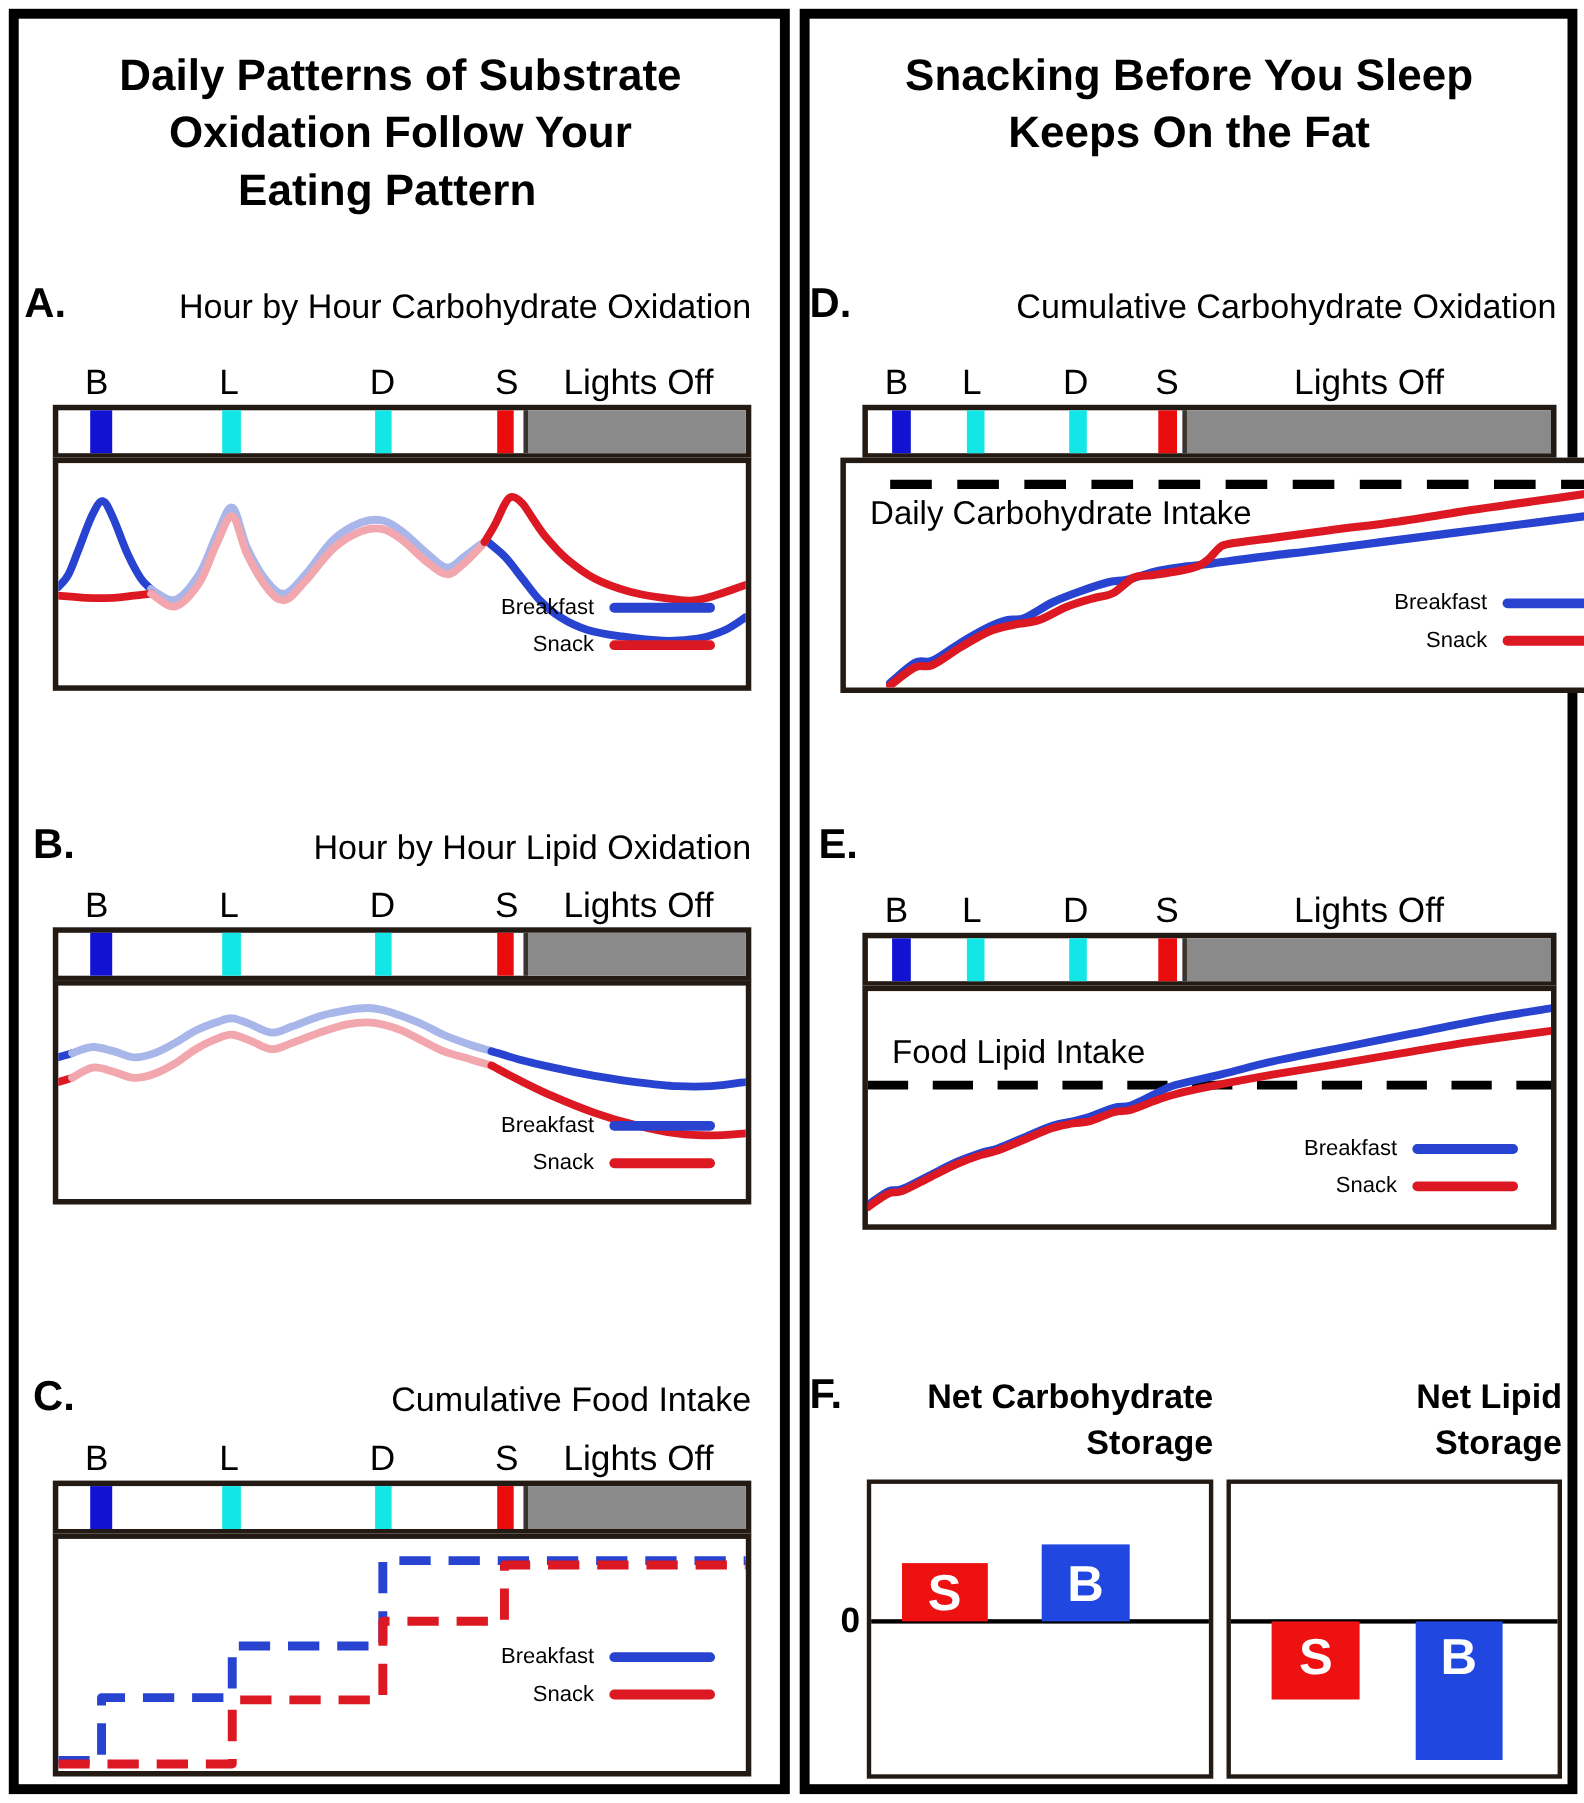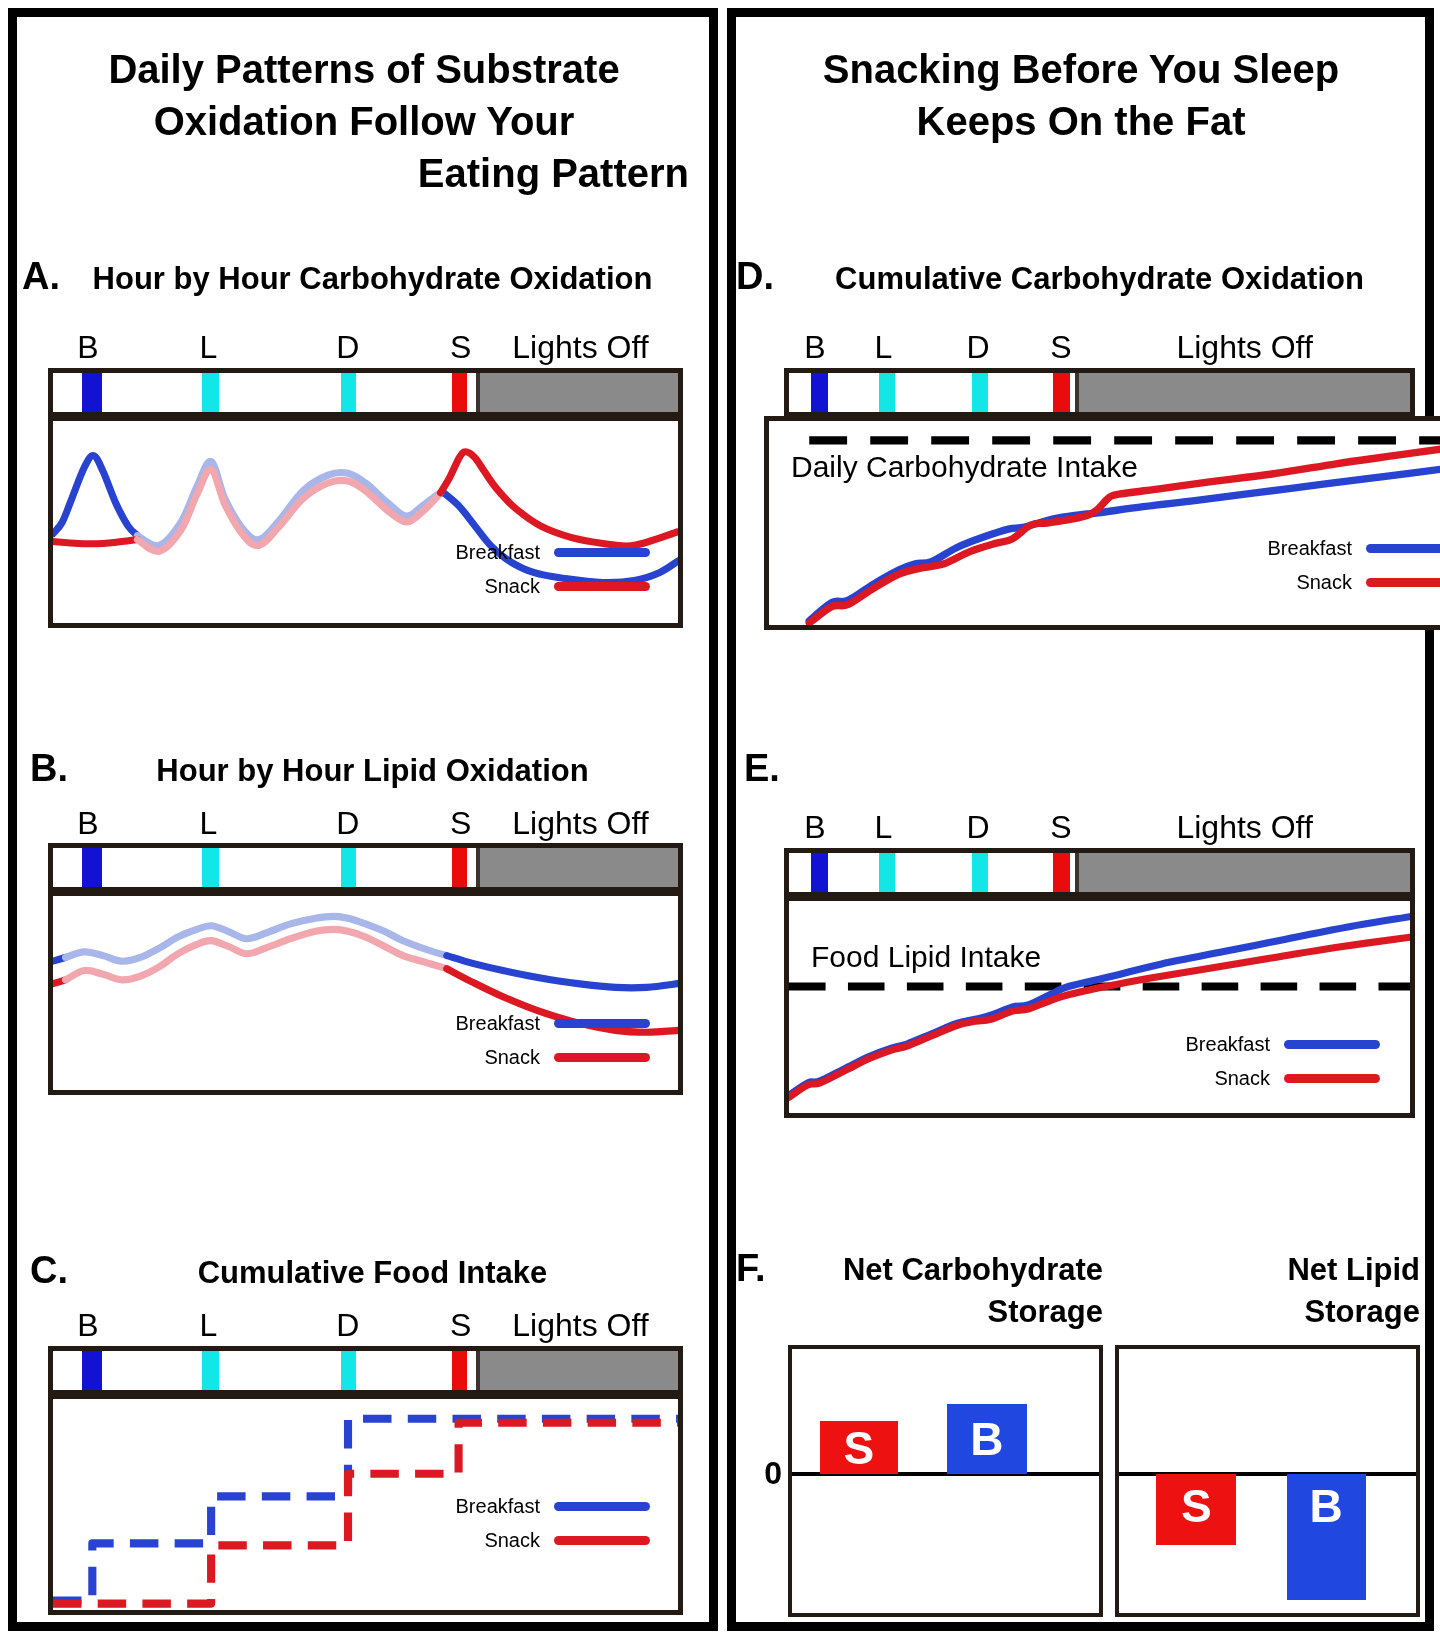--- a/index.html
+++ b/index.html
@@ -1,21 +1,21 @@
 <!DOCTYPE html>
 <html><head>
 <meta charset="utf-8">
 <style>
   html,body{margin:0;padding:0;background:#fff;}
   .canvas{position:relative;width:1440px;height:1639px;background:#ffffff;
           font-family:"Liberation Sans",sans-serif;color:#000;overflow:hidden;}
   .panel{position:absolute;border:9px solid #000;background:#fff;box-sizing:border-box;}
   .title-line{position:absolute;text-align:center;font-weight:bold;font-size:40px;line-height:50px;}
   .sec-label{position:absolute;font-weight:bold;font-size:38px;line-height:40px;}
-  .sec-heading{position:absolute;font-weight:bold;font-size:31px;line-height:38px;text-align:center;}
+  .sec-heading{position:absolute;font-weight:normal;font-size:31px;line-height:38px;text-align:right;}
   .tl-labels{position:absolute;}
   .tl-labels span{position:absolute;transform:translateX(-50%);font-size:32px;line-height:34px;white-space:nowrap;}
   .mealbar{position:absolute;background:#fff;border:5px solid #241a14;box-sizing:border-box;}
   .mealbar .marker{position:absolute;top:0;bottom:0;}
   .mealbar .grayzone{position:absolute;top:0;bottom:0;background:#8a8a8a;border-left:4px solid #3a332e;box-sizing:border-box;}
   .chartbox{position:absolute;background:#fff;border:5px solid #241a14;box-sizing:border-box;}
   .chartbox svg{position:absolute;left:0;top:0;width:100%;height:100%;display:block;}
   .legend{position:absolute;display:flex;flex-direction:column;gap:4px;align-items:flex-end;}
   .legend-row{display:flex;align-items:center;gap:14px;}
   .legend-row .ltext{font-size:20px;line-height:30px;}
@@ -31,21 +31,21 @@
 </head>
 <body>
 
 <div class="canvas">
 
   <div class="panel" style="left:8px;top:8px;width:710px;height:1623px;"></div>
   <div class="panel" style="left:727px;top:8px;width:707px;height:1623px;"></div>
 
   <div class="title-line" style="left:40px;top:96px;width:648px;">Oxidation Follow Your</div>
   <div class="title-line" style="left:40px;top:44px;width:648px;">Daily Patterns of Substrate</div>
-  <div class="title-line" style="left:41px;top:148px;width:648px;text-align:right;">Eating Pattern</div>
+  <div class="title-line" style="left:28px;top:148px;width:648px;">Eating Pattern</div>
 
   <div class="sec-label" style="left:22px;top:256px;">A.</div>
   <div class="sec-heading" style="left:62px;top:260px;width:621px;">Hour by Hour Carbohydrate Oxidation</div>
   <div class="tl-labels" style="left:48px;top:330px;width:635px;height:34px;">
       <span style="left: 6.3%;">B</span>
       <span style="left: 25.25%;">L</span>
       <span style="left: 47.2%;">D</span>
       <span style="left: 65%;">S</span>
       <span style="left: 83.85%;">Lights Off</span>
     </div>

